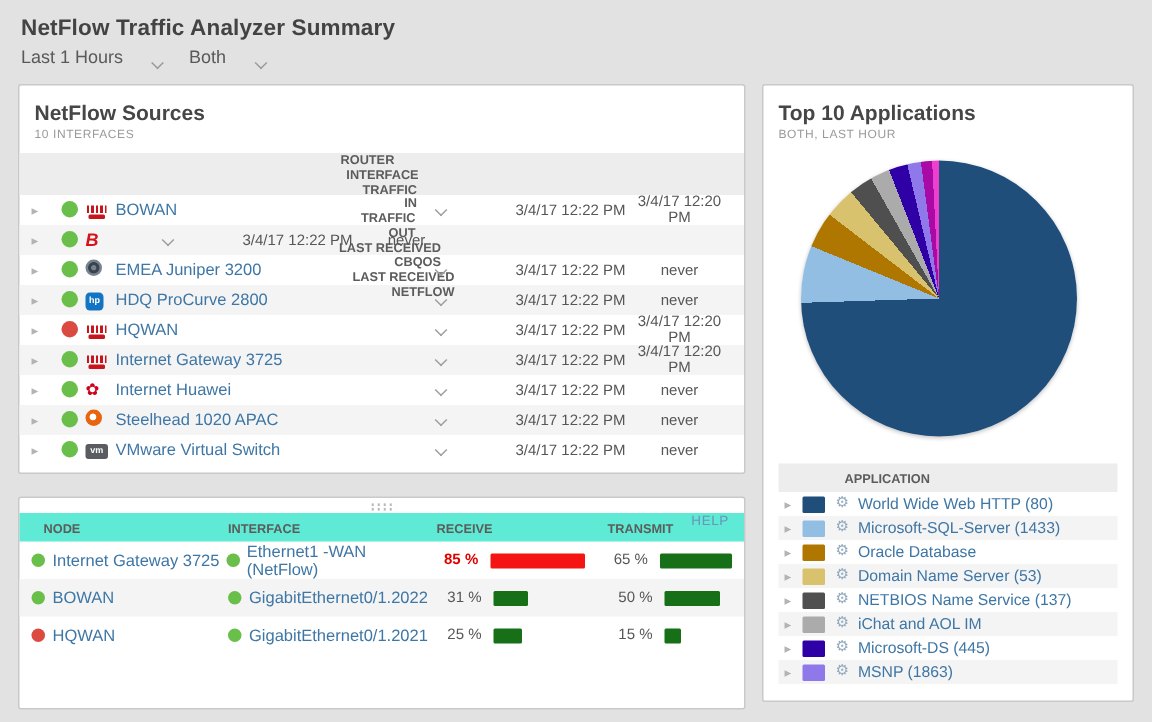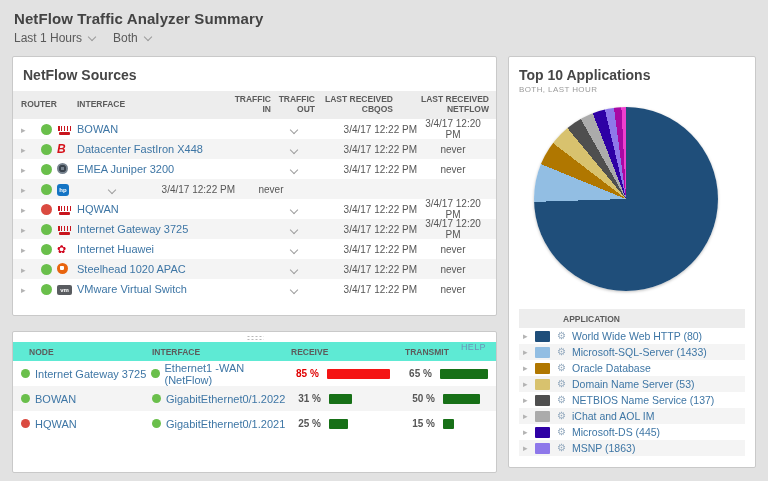--- a/index.html
+++ b/index.html
@@ -3,35 +3,35 @@
 <meta charset="utf-8">
 <style>
   * { margin:0; padding:0; box-sizing:border-box; }
   html,body { width:768px; height:481px; overflow:hidden; background:#e2e2e2;
     font-family:"Liberation Sans", sans-serif; color:#4a4a4a; }
 
   
   .pagehead { padding:10px 14px 0 14px; }
   .pagehead h1 { font-size:15px; font-weight:bold; color:#434343; letter-spacing:.1px; }
   .filters { display:flex; gap:18px; margin-top:4px; }
-  .filter { display:flex; align-items:center; gap:7px; font-size:12px; color:#595959; cursor:pointer; }
+  .filter { display:flex; align-items:flex-end; gap:20px; font-size:12px; color:#595959; cursor:pointer; }
   .chev { width:6px; height:6px; border-right:1.5px solid #9a9a9a; border-bottom:1.5px solid #9a9a9a;
     transform:rotate(45deg); display:inline-block; margin-top:-3px; }
 
   
   .panel { position:absolute; background:#fff; border:1px solid #c9c9c9; border-radius:2px; }
   #p-netflow { left:12px; top:56px; width:485px; height:260px; }
   #p-top5    { left:12px; top:331px; width:485px; height:142px; }
   #p-top10   { left:508px; top:56px; width:248px; height:412px; }
   .ptitle { font-size:14px; font-weight:bold; color:#464646; padding:10px 10px 0 10px; }
   .psub { font-size:8px; color:#9a9a9a; letter-spacing:.4px; padding:2px 10px 0 10px; text-transform:uppercase; }
 
   
   .nhead { display:flex; align-items:center; background:#ededed; margin-top:8px; height:28px;
-    font-size:8.5px; font-weight:bold; color:#5c5c5c; padding:0 7px 0 8px; }
+    font-size:8.5px; font-weight:bold; color:#5c5c5c; padding:0 7px 0 8px;flex-direction:column; }
   .nhead .h { line-height:1.15; }
   .h-router { width:56px; }
   .h-iface  { flex:1; }
   .h-tin  { width:46px; text-align:right; }
   .h-tout { width:44px; text-align:right; }
   .h-nf   { width:96px; text-align:right; }
   .h-cb   { width:78px; text-align:right; }
   .nrow { display:flex; align-items:center; height:20px; padding:0 7px 0 8px; font-size:10px; }
   .nrow:nth-child(even) { background:#f4f4f4; }
   .c-exp { width:20px; } .c-dot { width:16px; } .c-ico { width:20px; }
@@ -69,21 +69,21 @@
   .t5head { display:flex; align-items:center; background:#5eead4; margin-top:10px; height:19px;
     font-size:8.5px; font-weight:bold; color:#5c5c5c; padding:0 8px; }
   .t5-node { width:131px; padding-left:8px; }
   .t5-iface { width:139px; }
   .t5-recv { width:114px; display:flex; align-items:center; }
   .t5-trans { flex:1; display:flex; align-items:center; }
   .t5row { display:flex; align-items:center; height:25px; padding:0 8px; font-size:10px; }
   .t5row:nth-child(even) { background:#f4f4f4; }
   .t5row .t5-node, .t5row .t5-iface { display:flex; align-items:center; gap:5px; padding-left:0; }
   .t5row .dot { width:9px; height:9px; }
-  .pct { width:30px; text-align:right; color:#565656; margin-right:8px; white-space:nowrap;font-weight:bold; }
+  .pct { width:30px; text-align:right; color:#565656; margin-right:8px; white-space:nowrap; }
   .pct.alert { font-weight:bold; }
   .barwrap { flex:1; height:10px; display:flex; align-items:center; }
   .bar { height:10px; border-radius:1px; }
 
   
   .pie { position:absolute; left:25px; top:50px; width:184px; height:184px; border-radius:50%;
     box-shadow:0 1px 3px rgba(0,0,0,.25); cursor:pointer; }
   .leghead { position:absolute; left:10px; right:10px; top:252px; height:19px; background:#ededed;
     display:flex; align-items:center; font-size:8.5px; font-weight:bold; color:#5c5c5c; padding-left:44px; }
   .legend { position:absolute; left:10px; right:10px; top:271px; }
@@ -106,20 +106,21 @@
     </div>
     <div class="filter">
       <span>Both</span>
       <span class="chev"></span>
     </div>
   </div>
 </div>
 
 <div class="panel" id="p-netflow">
   <div class="ptitle">NetFlow Sources</div>
+  <div class="psub">10 INTERFACES</div>
 
   <div class="nhead">
     <span class="h h-router">ROUTER</span>
     <span class="h h-iface">INTERFACE</span>
     <span class="h h-tin">TRAFFIC IN</span>
     <span class="h h-tout">TRAFFIC OUT</span>
     <span class="h h-cb">LAST RECEIVED CBQOS</span>
     <span class="h h-nf">LAST RECEIVED NETFLOW</span>
   </div>
 
@@ -136,21 +137,20 @@
       <span class="c-tin"></span>
       <span class="c-tout"><span class="rowchev"></span></span>
       <span class="c-nf">3/4/17 12:22 PM</span>
       <span class="c-cb">3/4/17 12:20 PM</span>
     </div>
 
     <div class="nrow">
       <span class="c-exp"><span class="exp">▸</span></span>
       <span class="c-dot"><span class="dot" style="background-color: rgb(106, 191, 75);"></span></span>
       <span class="c-ico"><span class="vicon v-brocade">B</span></span>
-      <span class="c-name"><a class="lnk">Datacenter FastIron X448</a></span>
       <span class="c-tin"></span>
       <span class="c-tout"><span class="rowchev"></span></span>
       <span class="c-nf">3/4/17 12:22 PM</span>
       <span class="c-cb">never</span>
     </div>
 
     <div class="nrow">
       <span class="c-exp"><span class="exp">▸</span></span>
       <span class="c-dot"><span class="dot" style="background-color: rgb(106, 191, 75);"></span></span>
       <span class="c-ico"><span class="vicon v-juniper"></span></span>
@@ -158,20 +158,21 @@
       <span class="c-tin"></span>
       <span class="c-tout"><span class="rowchev"></span></span>
       <span class="c-nf">3/4/17 12:22 PM</span>
       <span class="c-cb">never</span>
     </div>
 
     <div class="nrow">
       <span class="c-exp"><span class="exp">▸</span></span>
       <span class="c-dot"><span class="dot" style="background-color: rgb(106, 191, 75);"></span></span>
       <span class="c-ico"><span class="vicon v-hp">hp</span></span>
+      <span class="c-name"><a class="lnk">HDQ ProCurve 2800</a></span>
       <span class="c-tin"></span>
       <span class="c-tout"><span class="rowchev"></span></span>
       <span class="c-nf">3/4/17 12:22 PM</span>
       <span class="c-cb">never</span>
     </div>
 
     <div class="nrow">
       <span class="c-exp"><span class="exp">▸</span></span>
       <span class="c-dot"><span class="dot" style="background-color: rgb(218, 74, 64);"></span></span>
       <span class="c-ico"><span class="vicon v-cisco">

